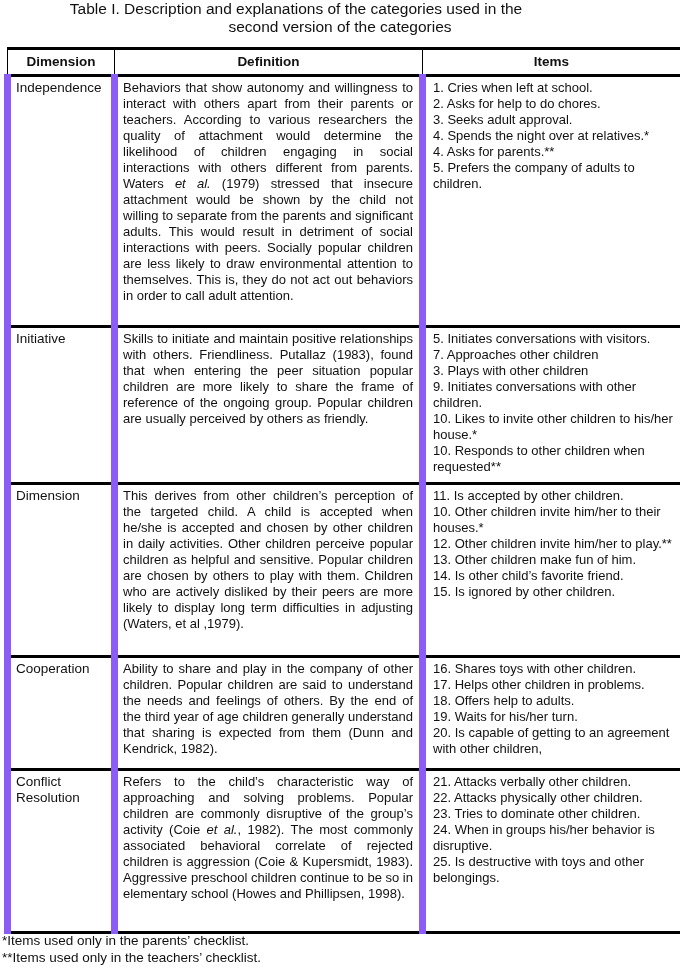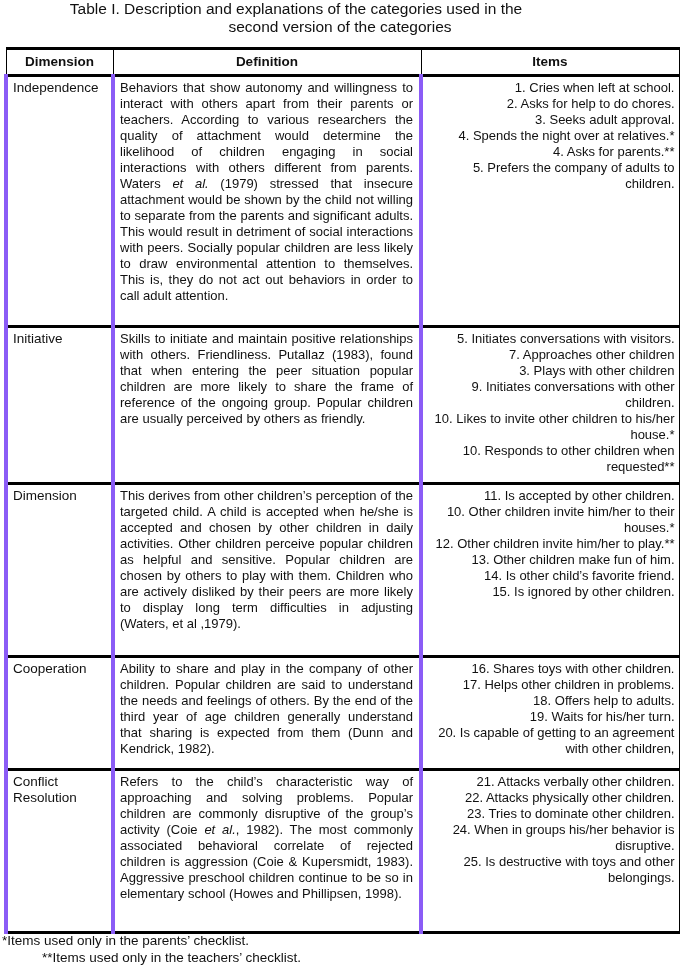--- a/index.html
+++ b/index.html
@@ -23,38 +23,38 @@
   table.main col.c2 { width: 308px; }
   table.main col.c3 { width: 258px; }
   table.main th {
     font-weight: bold; text-align: center; font-size: 13.5px;
     height: 24px; padding: 0;
     border-top: 3px solid #000; border-bottom: 3px solid #000;
     border-left: 1px solid #000; border-right: 1px solid #000;
   }
   table.main td {
     vertical-align: top; padding: 3px 17px 0 5px;
-    border-left: 4px solid #8b5cf6; border-right: 1px solid #000;
+    border-left: 7px solid #8b5cf6; border-right: 1px solid #000;
     border-bottom: 3px solid #000;
   }
   table.main td.dim { font-size: 13.5px; padding-left: 5px; }
   table.main td.def { text-align: justify; padding-left: 5px; padding-right: 6px; }
-  table.main td.items { padding-left: 7px; padding-right: 4px; text-align: right; }
+  table.main td.items { padding-left: 7px; padding-right: 4px; }
   .item { display: block; }
   tr.r-independence td { height: 245px; }
   tr.r-initiative td { height: 151px; }
   tr.r-acceptance td { height: 167px; }
   tr.r-cooperation td { height: 107px; }
   tr.r-conflict td { height: 157px; }
 
   .foot {
     position: absolute; left: 2px; font-size: 13.5px; line-height: 16px;
   }
   .foot.f1 { top: 933px; }
-  .foot.f2 { top: 950px; margin-left: 40px; }
+  .foot.f2 { top: 950px; }
 </style>
 </head>
 <body>
 
 <div class="title">
   <div class="l1">Table I. Description and explanations of the categories used in the</div>
   <div class="l2">second version of the categories</div>
 </div>
 
 <table class="main">

